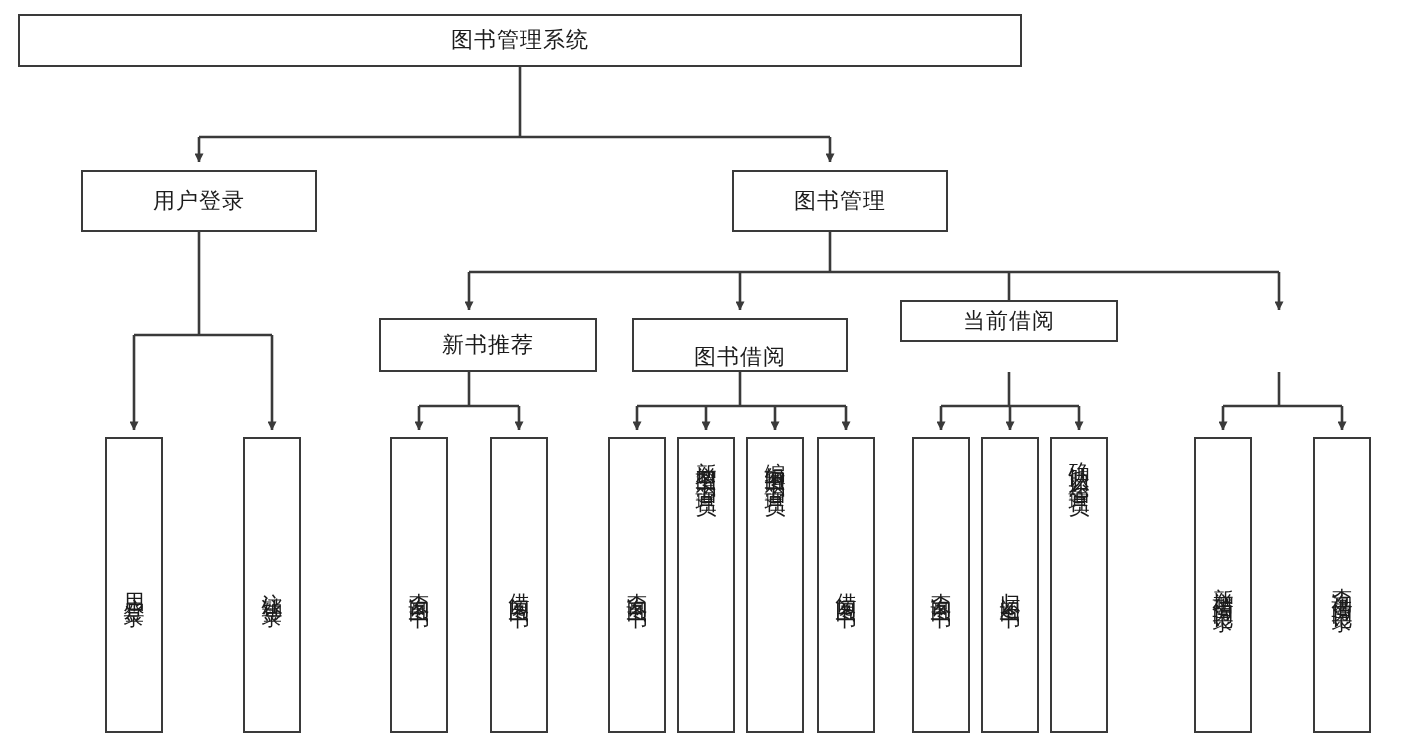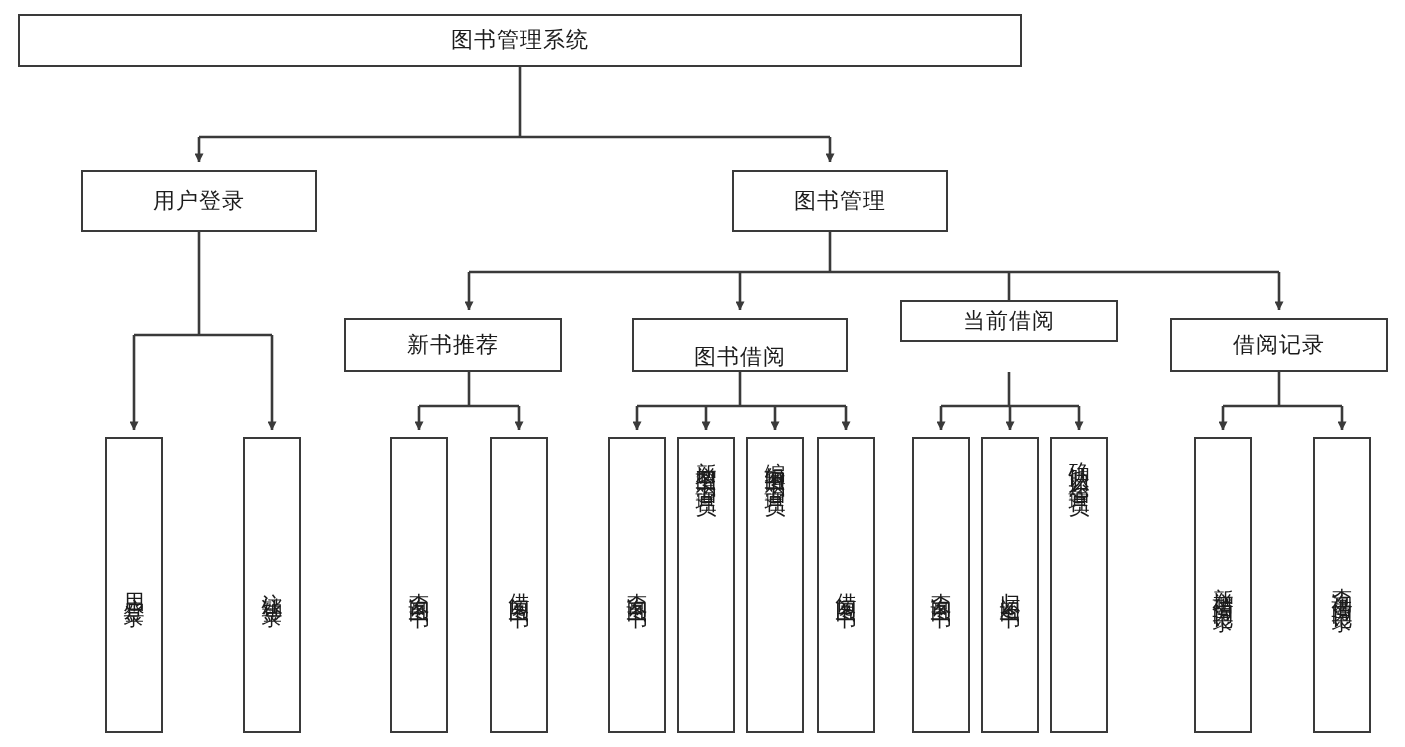--- a/index.html
+++ b/index.html
@@ -135,32 +135,29 @@
     <span class="node-label-h">图书管理系统</span>
   </div>
 
   <div class="node-box" style="left:81px; top:170px; width:236px; height:62px;">
     <span class="node-label-h">用户登录</span>
   </div>
   <div class="node-box" style="left:732px; top:170px; width:216px; height:62px;">
     <span class="node-label-h">图书管理</span>
   </div>
 
-  <div class="node-box" style="left:344px; top:318px; width:218px; height:54px;">
+  <div class="node-box" style="left:379px; top:318px; width:218px; height:54px;">
     <span class="node-label-h">新书推荐</span>
   </div>
   <div class="node-box" style="left:632px; top:318px; width:216px; height:54px;align-items:flex-end;">
     <span class="node-label-h">图书借阅</span>
   </div>
   <div class="node-box" style="left:900px; top:300px; width:218px; height:42px;">
     <span class="node-label-h">当前借阅</span>
   </div>
-  <div class="node-box" style="left:1170px; top:318px; width:218px; height:54px;">
-    <span class="node-label-h">借阅记录</span>
-  </div>
 
   <div class="node-box leaf-box" style="left:105px; top:437px; width:58px; height:296px;">
     <span class="node-label-v">用户登录</span>
   </div>
   <div class="node-box leaf-box" style="left:243px; top:437px; width:58px; height:296px;">
     <span class="node-label-v">注销登录</span>
   </div>
 
   <div class="node-box leaf-box" style="left:390px; top:437px; width:58px; height:296px;">
     <span class="node-label-v">查询图书</span>

